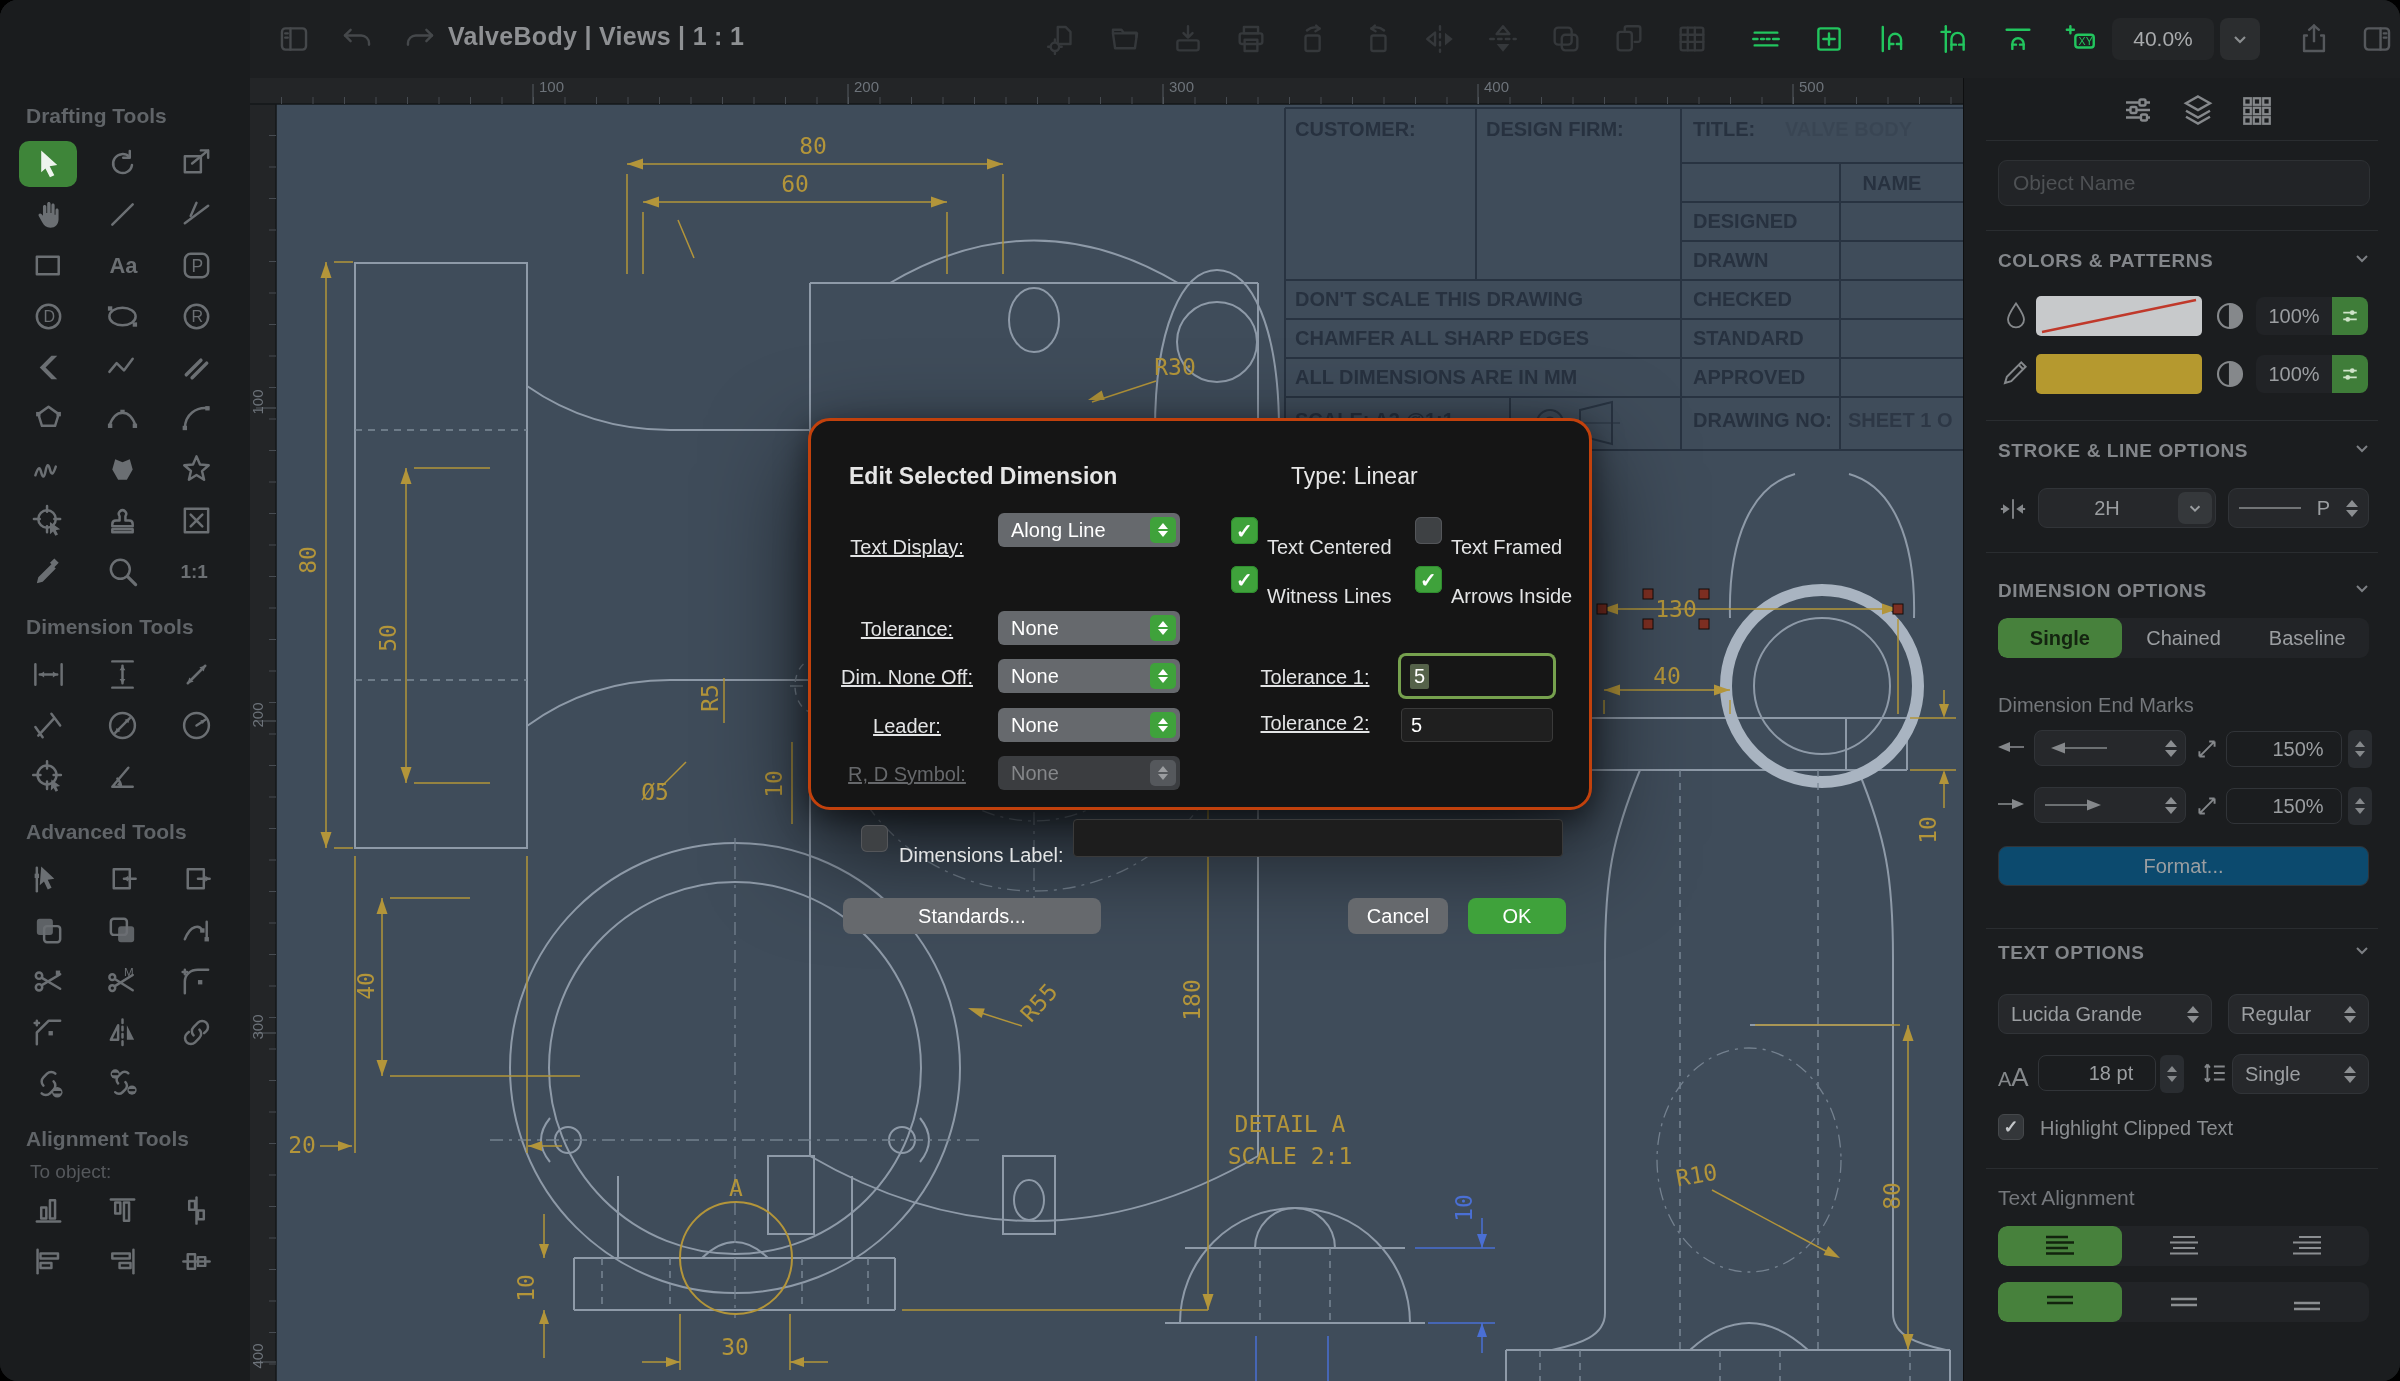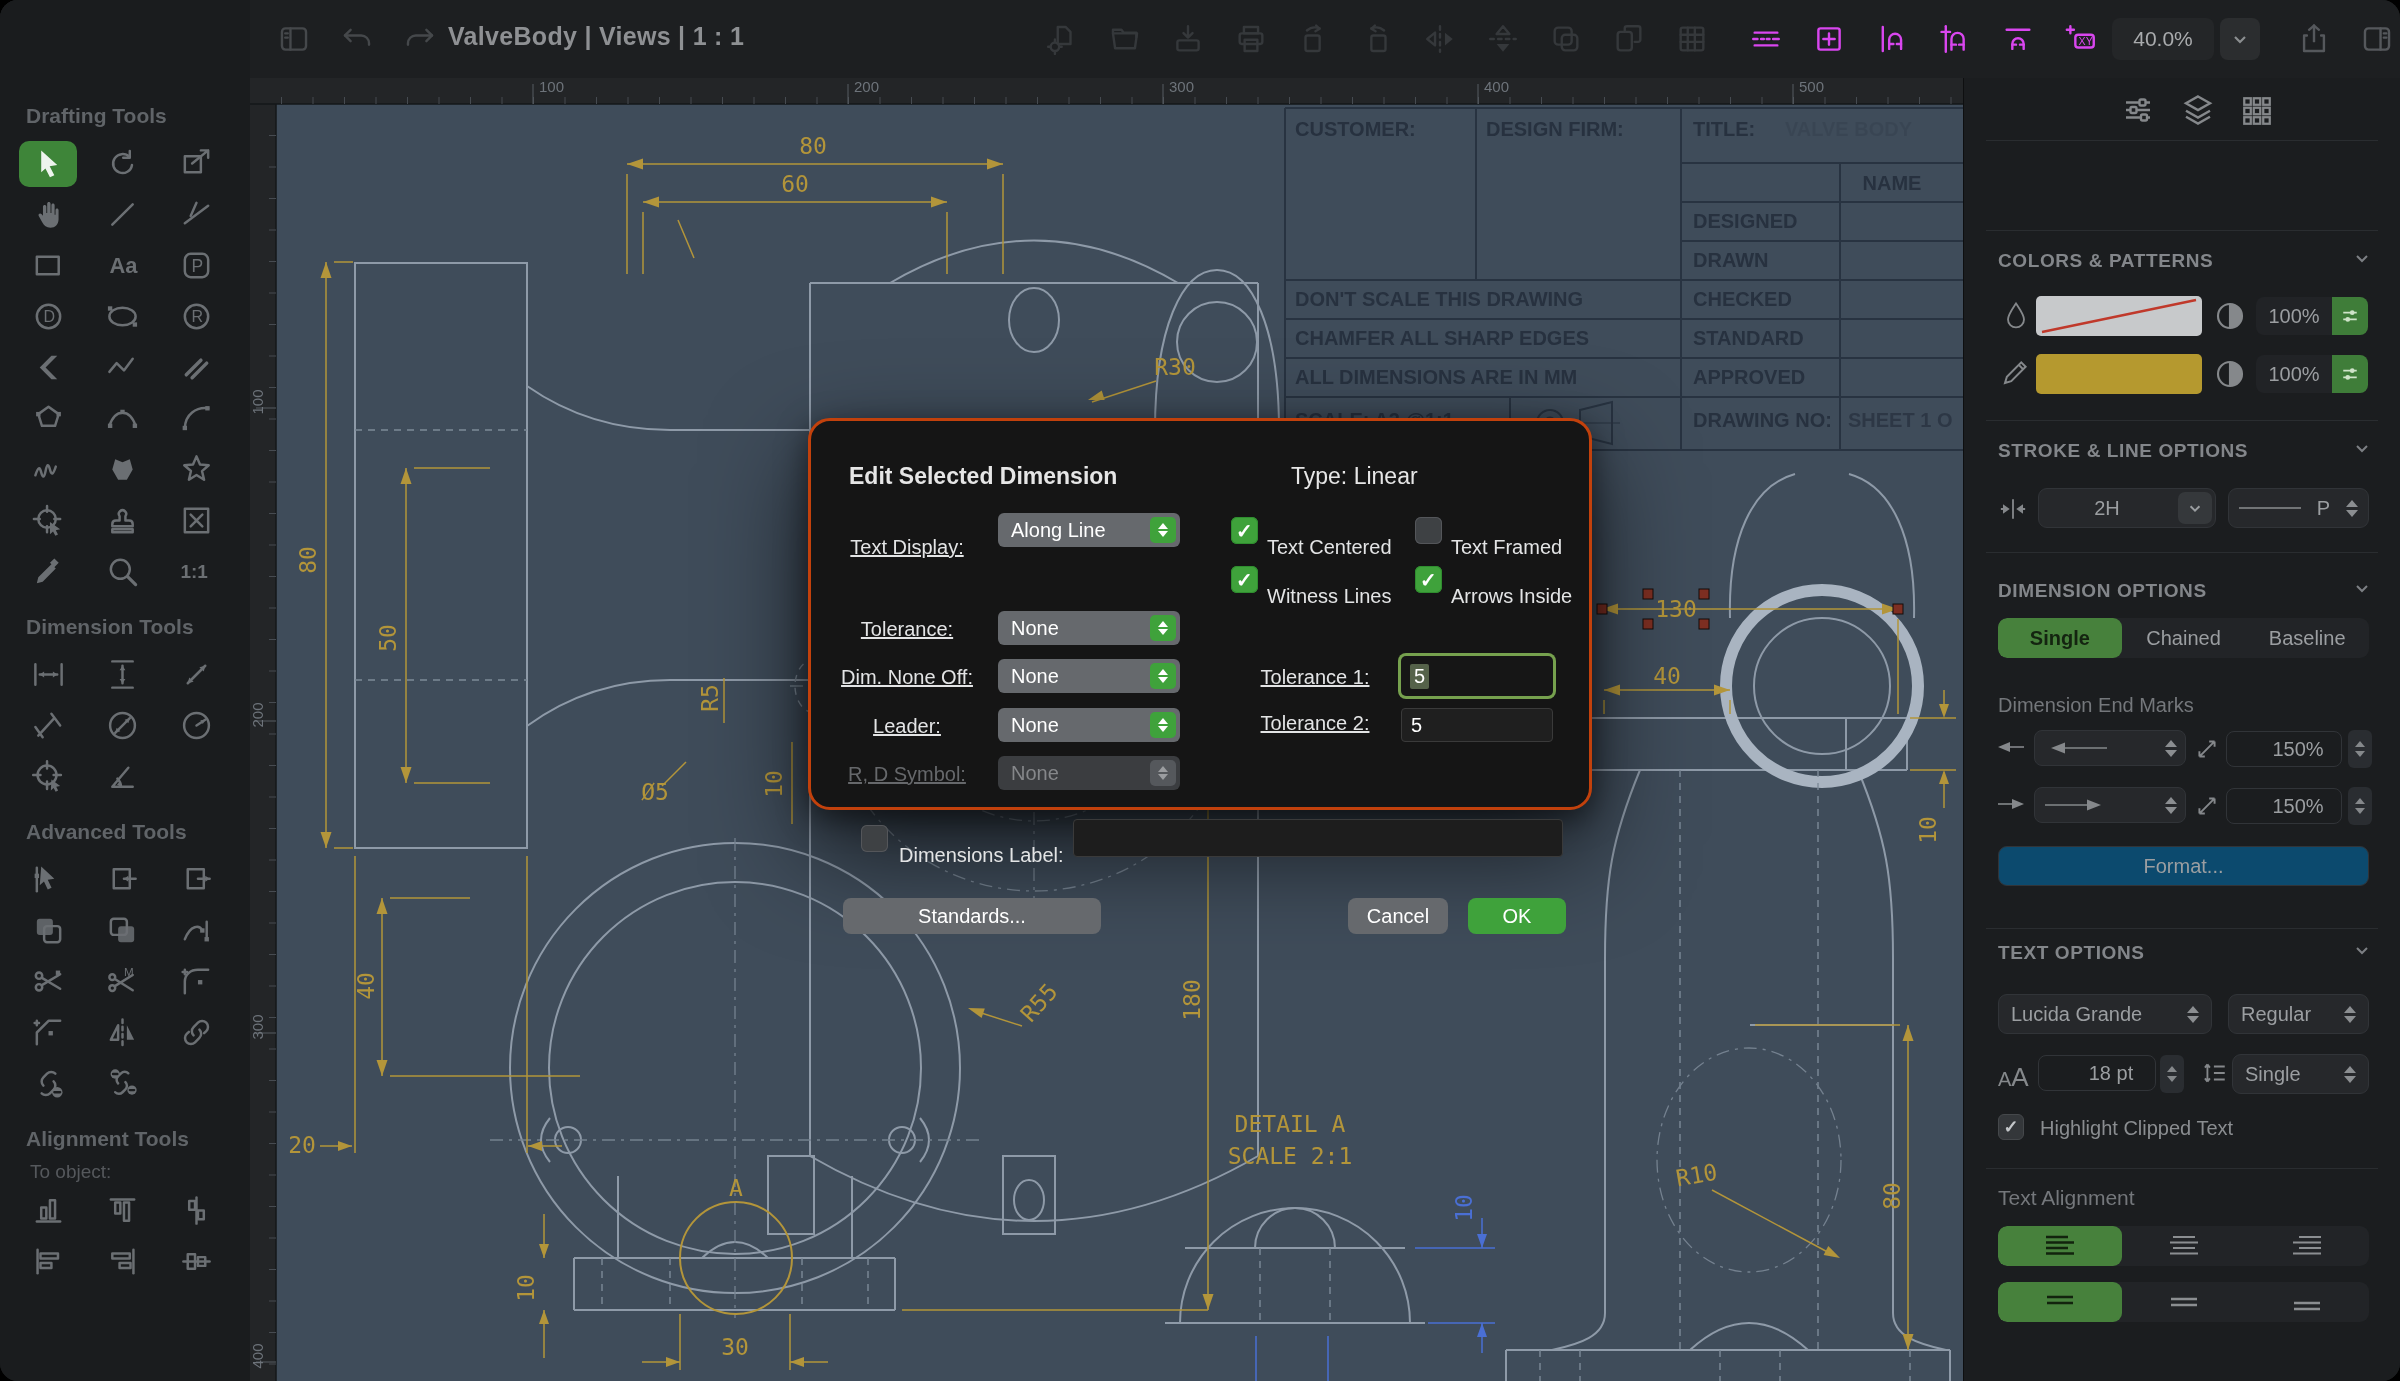--- a/index.html
+++ b/index.html
@@ -6,21 +6,21 @@
   #window{position:absolute;left:0;top:0;width:2400px;height:1381px;background:#1d1f21;border-radius:18px;overflow:hidden;}
 
   
   #titlebar{position:absolute;left:0;top:0;width:2400px;height:78px;background:#1d1f21;}
   .light{position:absolute;top:27px;width:22px;height:22px;border-radius:50%;}
   .tb-row{position:absolute;top:17px;display:flex;gap:19px;}
   .tb-btn{width:44px;height:44px;display:flex;align-items:center;justify-content:center;border-radius:8px;}
   .tb-btn svg{width:34px;height:34px;}
   #tb-title{position:absolute;left:448px;top:22px;font-size:25px;font-weight:700;color:#8e9093;letter-spacing:.3px;}
   .dimicon{color:#35383b;}
-  .snapicon{color:#d946ef;}
+  .snapicon{color:#22c55e;}
   .lefticon{color:#45484b;}
   .righticon{color:#55585c;}
   #zoom-box{position:absolute;left:2112px;top:18px;width:102px;height:42px;background:#242628;border-radius:8px;color:#a9abad;font-size:21px;display:flex;align-items:center;justify-content:center;}
   #zoom-chevron{position:absolute;left:2220px;top:18px;width:40px;height:42px;background:#2b2d2f;border-radius:8px;display:flex;align-items:center;justify-content:center;color:#8b8e90;}
 
   
   #left-sidebar{position:absolute;left:0;top:0;width:250px;height:1381px;background:#1a1c1e;padding-top:86px;box-sizing:border-box;z-index:3;}
   .side-h{margin:18px 0 10px 26px;font-size:21px;font-weight:700;color:#606468;}
   .side-sub{margin:4px 0 2px 30px;font-size:19px;color:#55585c;}
   .tool-grid{display:grid;grid-template-columns:repeat(3,74px);grid-auto-rows:51px;padding-left:11px;}
@@ -979,20 +979,21 @@
           <rect x="16.4" y="3" width="4.6" height="4.6"></rect>
           <rect x="3" y="9.7" width="4.6" height="4.6"></rect>
           <rect x="9.7" y="9.7" width="4.6" height="4.6"></rect>
           <rect x="16.4" y="9.7" width="4.6" height="4.6"></rect>
           <rect x="3" y="16.4" width="4.6" height="4.6"></rect>
           <rect x="9.7" y="16.4" width="4.6" height="4.6"></rect>
           <rect x="16.4" y="16.4" width="4.6" height="4.6"></rect>
         </svg></div>
     <div class="divider" style="top:62px"></div>
 
+    <input id="obj-name" placeholder="Object Name" style="">
     <div class="divider" style="top:152px"></div>
 
     <div class="rp-h" style="top:172px">COLORS &amp; PATTERNS</div>
     <div class="rp-chev" style="top:170px"><svg width="20" height="20" viewBox="0 0 20 20" fill="none" stroke="currentColor" stroke-width="2">
           <path d="M5 8l5 5 5-5"></path>
         </svg></div>
     <div class="rpicon" style="left:38px;top:222px"><svg width="28" height="32" viewBox="0 0 24 28" fill="none" stroke="currentColor" stroke-width="1.6">
           <path d="M12 3C8 9 5 13 5 17a7 7 0 0014 0c0-4-3-8-7-14z"></path>
         </svg></div>
     <div class="swatch" style="top:218px"><svg width="166" height="40">

